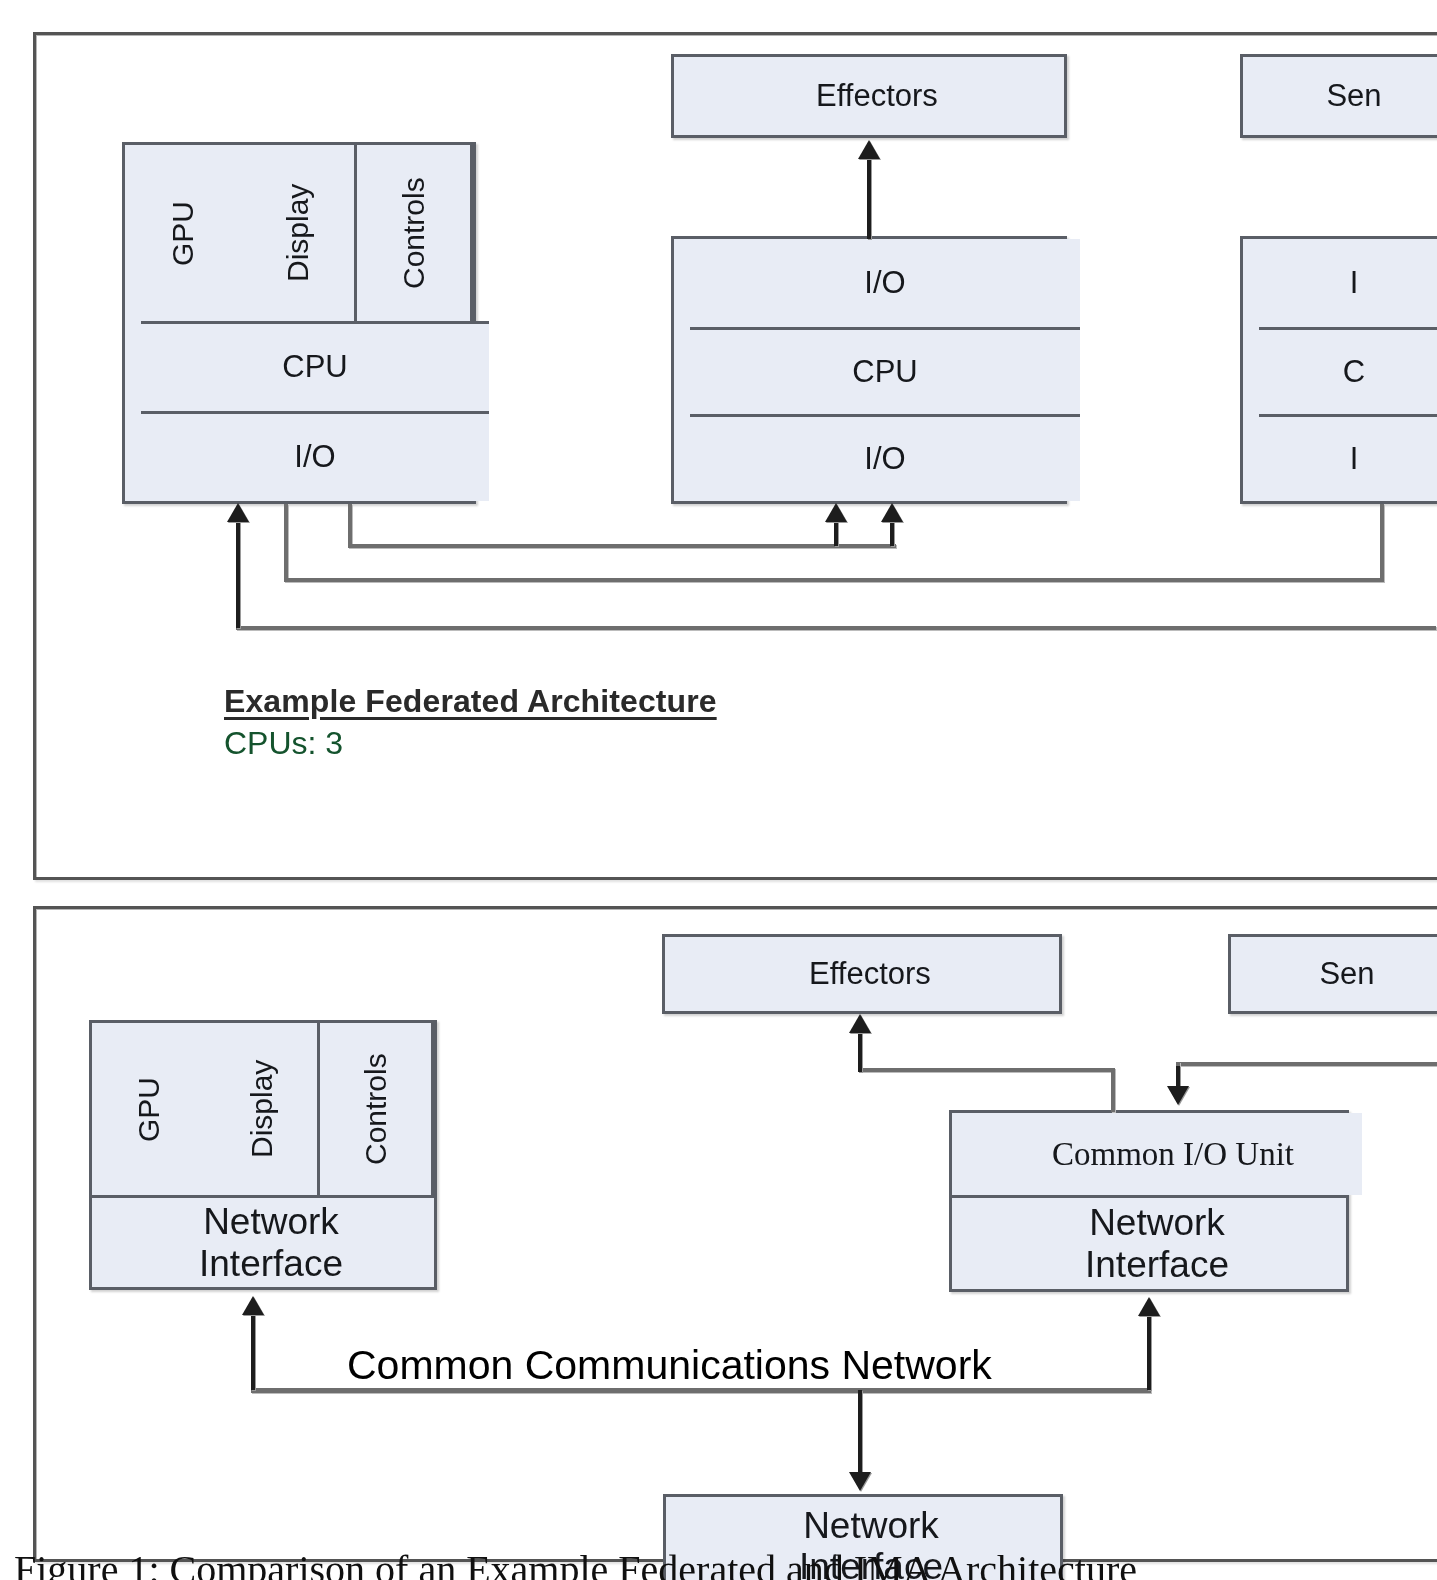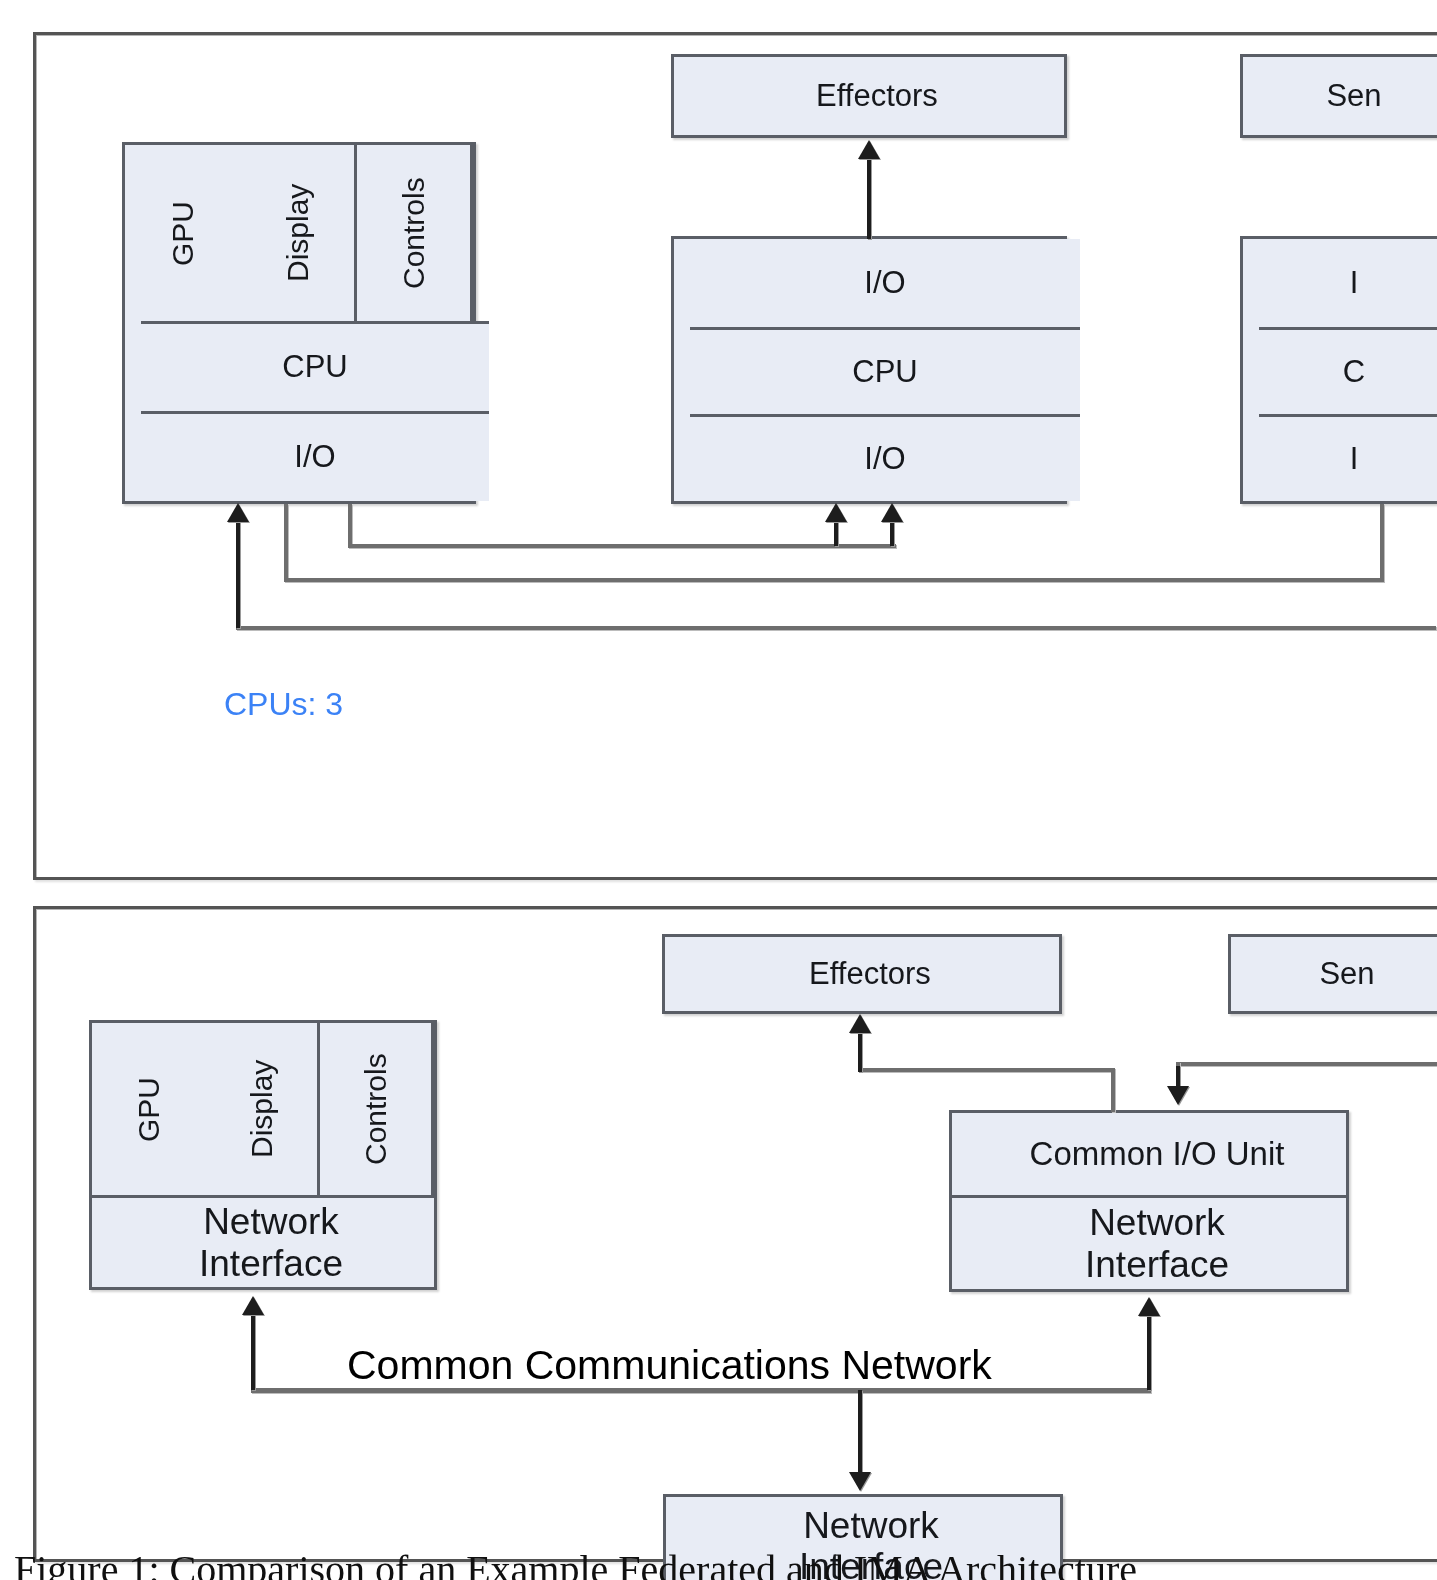--- a/index.html
+++ b/index.html
@@ -66,21 +66,21 @@
     filter:drop-shadow(1px 1px 0 #9a9a9a);
   }
 
   
   .summary{position:absolute;left:224px;top:683px;width:1000px;}
   .summary .title{
     font-size:32px;font-weight:700;letter-spacing:.1px;
     text-decoration:underline;text-underline-offset:5px;
     color:#2a2a2a;margin-bottom:2px;
   }
-  .summary .row{font-size:32px;color:#3b82f6;line-height:1.32;}
+  .summary .row{font-size:32px;color:#14532d;line-height:1.32;}
 
   .netlabel{
     position:absolute;font-size:41px;color:#000000;
     white-space:nowrap;
   }
 
   .figcaption{
     position:absolute;left:14px;top:1546px;width:1420px;
     font-family:"Liberation Serif", serif;
     font-size:40px;color:#101010;white-space:nowrap;
@@ -133,20 +133,21 @@
   <div class="hl ln" style="left:284px;top:578px;width:1100px;"></div>
   <div class="ln vl dark" style="left:834px;top:516px;height:30px;"></div>
   <div class="arrow up" style="left:825px;top:503px;"></div>
   <div class="ln vl" style="left:1380px;top:504px;height:78px;"></div>
 
   <div class="hl ln" style="left:236px;top:626px;width:1200px;"></div>
   <div class="ln vl dark" style="left:236px;top:520px;height:108px;"></div>
   <div class="arrow up" style="left:227px;top:503px;"></div>
 
   <div class="summary">
+    <div class="title">Example Federated Architecture</div>
     <div class="row">CPUs: 3</div>
   </div>
 
   <div class="panel" id="panel-ima"></div>
 
   <div class="box" style="left:662px;top:934px;width:400px;height:80px;">
     <div class="cell lbl-h" style="left:0;top:0;right:0;bottom:0;">Effectors</div>
   </div>
 
   <div class="box" style="left:1228px;top:934px;width:340px;height:80px;">
@@ -157,21 +158,21 @@
     <div class="cell lbl-v" style="left:0;top:0;width:114px;height:172px;">GPU</div>
     <div class="cell lbl-v bl" style="left:114px;top:0;width:114px;height:172px;">Display</div>
     <div class="cell lbl-v bl" style="left:228px;top:0;width:114px;height:172px;">Controls</div>
     <div class="cell bt" style="left:0;top:172px;width:342px;height:92px;flex-direction:column;">
       <span class="lbl-h sm">Network</span>
       <span class="lbl-h sm">Interface</span>
     </div>
   </div>
 
   <div class="box" style="left:949px;top:1110px;width:400px;height:182px;">
-    <div class="cell" style="left:0;top:0;width:394px;height:82px;">
+    <div class="cell" style="left:16px;top:0;width:394px;height:82px;font-family:Liberation Serif, serif;">
       <span class="lbl-h" style="font-size:33px;">Common I/O Unit</span>
     </div>
     <div class="cell bt" style="left:0;top:82px;width:394px;height:94px;flex-direction:column;">
       <span class="lbl-h sm">Network</span>
       <span class="lbl-h sm">Interface</span>
     </div>
   </div>
 
   <div class="box" style="left:663px;top:1494px;width:400px;height:120px;">
     <div class="cell" style="left:0;top:0;width:394px;height:114px;flex-direction:column;justify-content:flex-start;padding-top:8px;">

